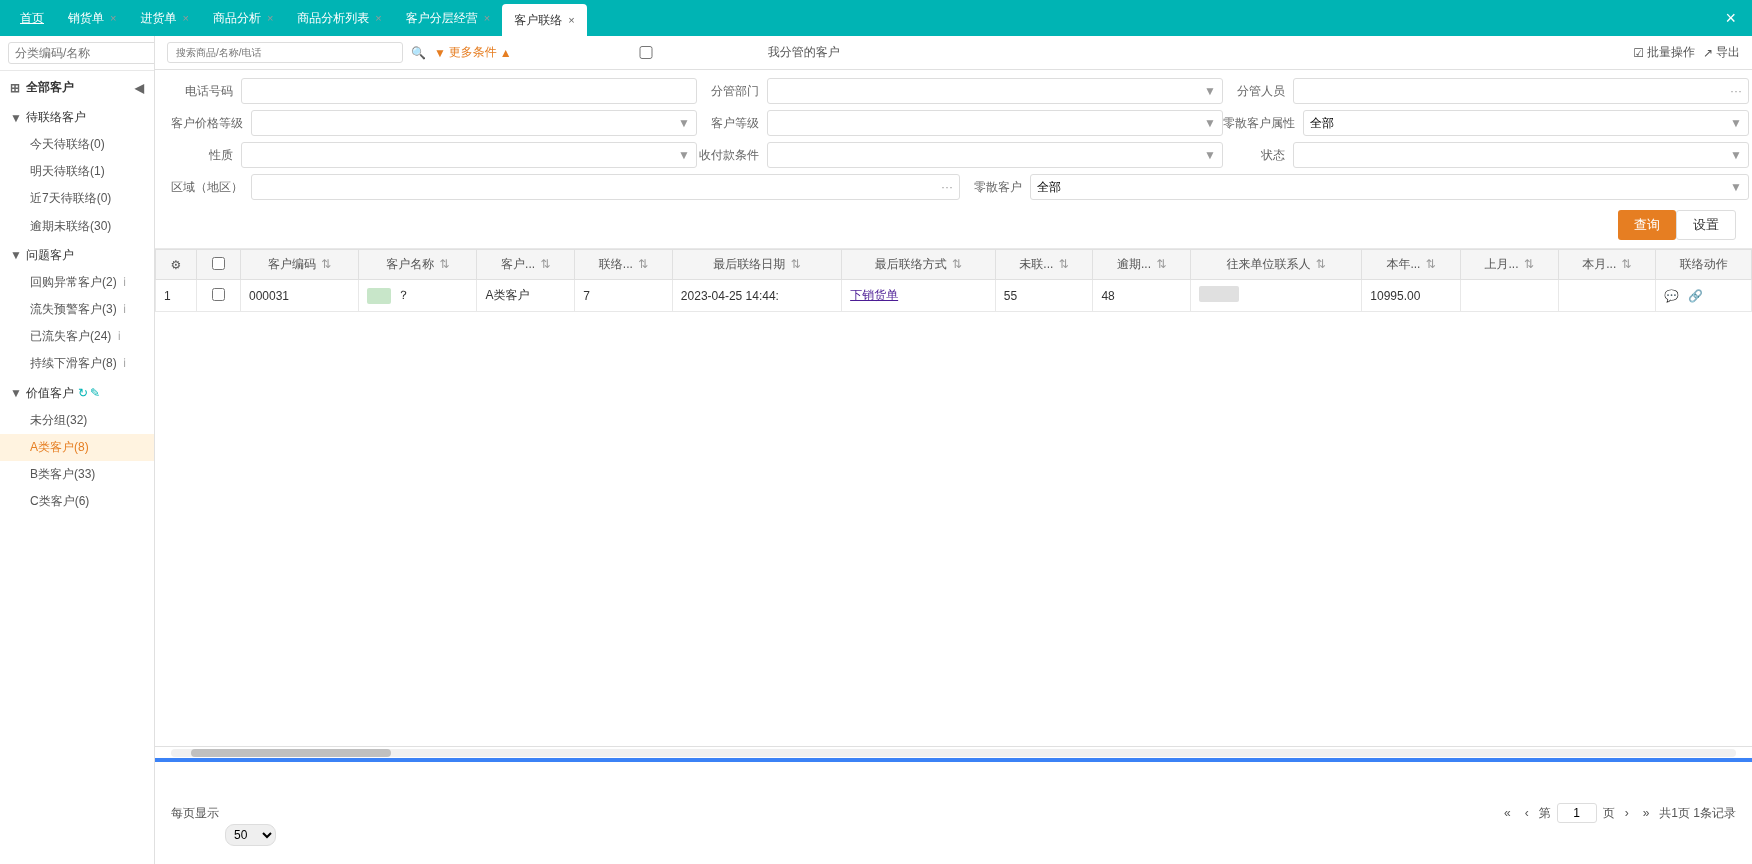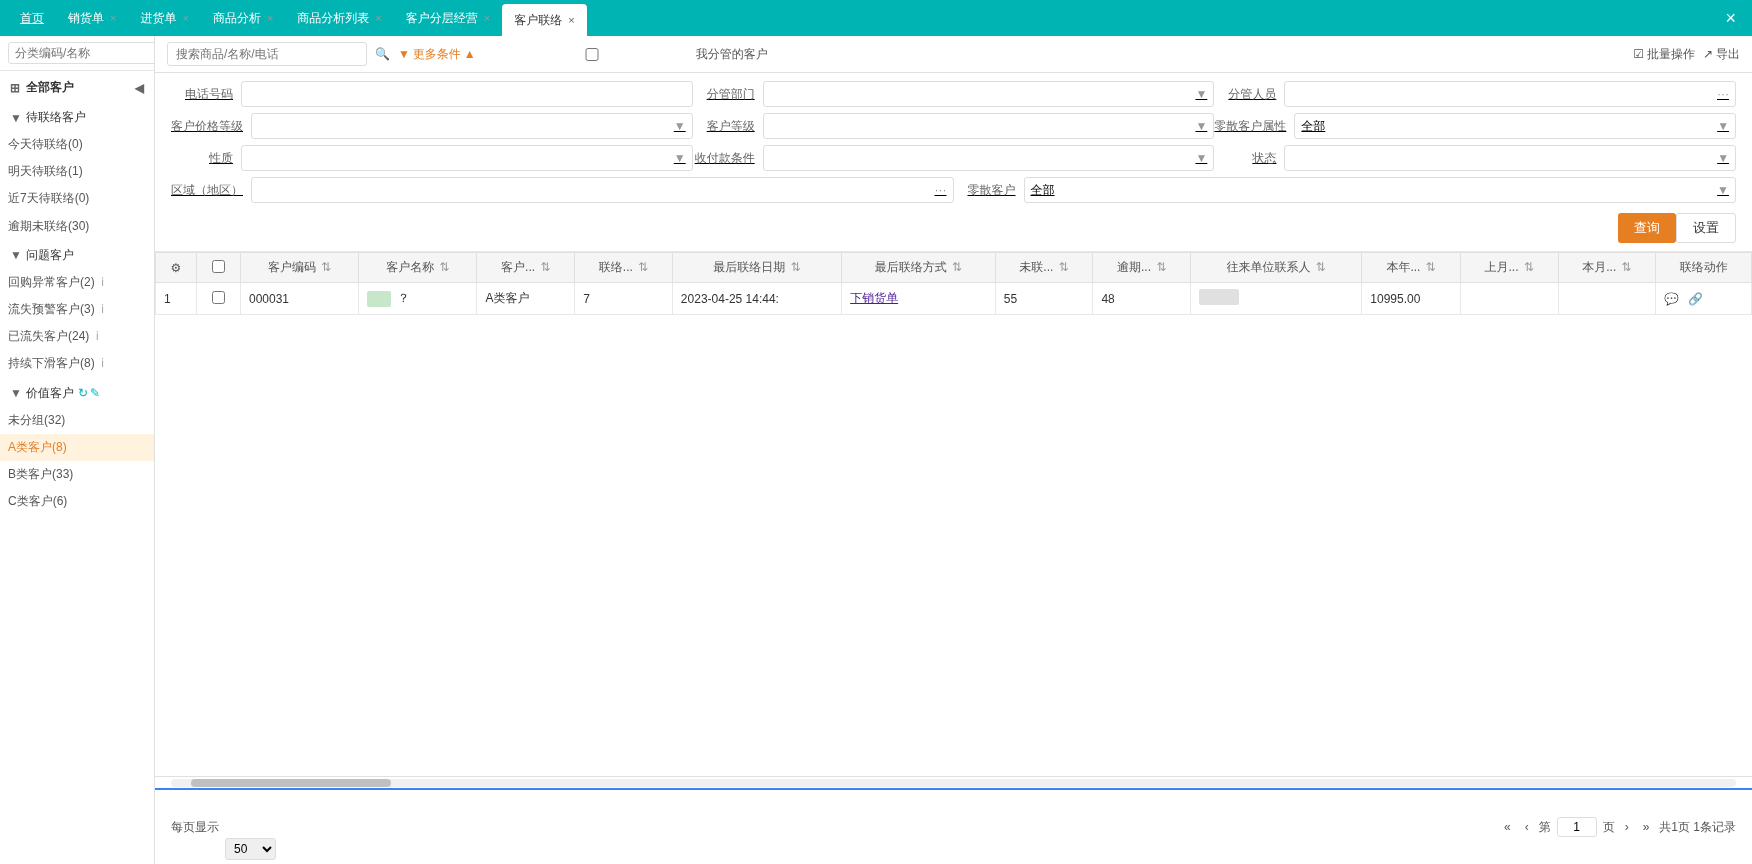--- a/index.html
+++ b/index.html
@@ -22,31 +22,31 @@
     .sidebar-search { display: flex; align-items: center; padding: 6px 8px; border-bottom: 1px solid #e8e8e8; }
     .sidebar-search input { flex: 1; border: 1px solid #ddd; border-radius: 3px; padding: 3px 6px; font-size: 12px; }
     
     .sidebar-header { display: flex; align-items: center; padding: 8px 10px; font-weight: bold; font-size: 13px; color: #333; }
     .sidebar-header .grid-icon { margin-right: 6px; color: #666; }
     .sidebar-header .collapse-btn { margin-left: auto; color: #666; cursor: pointer; }
     
     .sidebar-section-title { display: flex; align-items: center; padding: 5px 10px; color: #333; font-size: 12px; cursor: pointer; }
     .sidebar-section-title .arrow { margin-right: 4px; color: #666; }
     
-    .sidebar-item { padding: 4px 10px 4px 8px; color: #555; cursor: pointer; line-height: 1.6; }
+    .sidebar-item { padding: 4px 10px 4px 30px; color: #555; cursor: pointer; line-height: 1.6; }
     .sidebar-item.active { background: #fff3e0; color: #e67e22; }
     
     .sidebar-section { margin-bottom: 2px; }
 
     
     .content-area { flex: 1; display: flex; flex-direction: column; background: #f5f5f5; overflow: hidden; }
 
     
     .search-bar { background: white; padding: 6px 12px; display: flex; align-items: center; border-bottom: 1px solid #e0e0e0; gap: 8px; }
-    .search-bar input { border: 1px solid #ddd; border-radius: 3px; padding: 4px 8px; width: 200px; font-size: 12px; }
+    .search-bar input { border: 1px solid #ddd; border-radius: 3px; padding: 4px 8px; width: 236px; font-size: 10px; }
     .search-bar .search-btn { color: #00b4b4; cursor: pointer; }
     .filter-btn { display: flex; align-items: center; gap: 3px; color: #e67e22; cursor: pointer; font-size: 12px; }
     .my-customers { display: flex; align-items: center; gap: 4px; color: #555; margin-left: 8px; }
     .search-bar-right { margin-left: auto; display: flex; gap: 8px; }
     .batch-op-btn { color: #555; cursor: pointer; font-size: 12px; display: flex; align-items: center; gap: 3px; }
     .export-btn { color: #555; cursor: pointer; font-size: 12px; display: flex; align-items: center; gap: 3px; }
     .filter-row { display: flex; align-items: center; margin-bottom: 6px; gap: 0; }
     .filter-item { display: flex; align-items: center; flex: 1; min-width: 0; }
     .filter-label { color: #666; white-space: nowrap; padding-right: 8px; min-width: 70px; text-align: right; }
     .filter-input { flex: 1; border: 1px solid #ddd; border-radius: 3px; padding: 3px 6px; font-size: 12px; height: 26px; }
@@ -57,34 +57,34 @@
 
     
     .table-container { flex: 1; background: white; margin: 0; overflow: auto; }
     table { width: 100%; border-collapse: collapse; font-size: 12px; }
     table th { background: #f5f5f5; border: 1px solid #e0e0e0; padding: 6px 8px; font-weight: normal; color: #555; white-space: nowrap; position: sticky; top: 0; z-index: 1; }
     table th .sort-icon { color: #999; margin-left: 2px; }
     table td { border: 1px solid #e8e8e8; padding: 6px 8px; color: #333; white-space: nowrap; }
     .link-text { color: #4c1d95; text-decoration: underline; cursor: pointer; }
 
     
-    .bottom-bar { background: white; border-top: 2px solid #3b82f6; padding: 4px 16px; display: flex; justify-content: space-between; }
+    .bottom-bar { background: white; border-top: 4px solid #3b82f6; padding: 18px 16px; display: flex; justify-content: space-between; }
     .bottom-left { display: flex; align-items: center; gap: 6px; color: #555; }
     .bottom-right { display: flex; align-items: center; gap: 6px; color: #555; }
     .page-input { width: 40px; border: 1px solid #ddd; border-radius: 3px; padding: 2px 4px; text-align: center; }
     .page-nav-btn { cursor: pointer; color: #555; padding: 2px 4px; }
-    .page-select { border: 1px solid #ddd; border-radius: 3px; padding: 2px 4px; margin-top: 44px; }
+    .page-select { border: 1px solid #ddd; border-radius: 9px; padding: 2px 4px; margin-top: 44px; }
 
     .scrollbar-placeholder { height: 12px; background: white; border-top: 1px solid #e0e0e0; display: flex; align-items: center; padding: 0 16px; }
     .scrollbar-track { flex: 1; height: 8px; background: #f0f0f0; border-radius: 4px; position: relative; }
     .scrollbar-thumb { width: 200px; height: 8px; background: #c0c0c0; border-radius: 4px; position: absolute; left: 20px; }
     .checkbox-cell { text-align: center; }
     
     .combined-filter-action { background: white; border-bottom: 1px solid #e8e8e8; }
-    .filter-rows-wrapper { padding: 8px 16px 0 16px; text-decoration: underline; }
+    .filter-rows-wrapper { padding: 8px 3px 0 16px; }
     .action-row { display: flex; justify-content: flex-end; padding: 4px 16px 8px 16px; }
   </style>
 </head>
 <body>
 
 <div class="top-nav">
   <div class="nav-tab home">
     <span>首页</span>
   </div>
   <div class="nav-tab">

